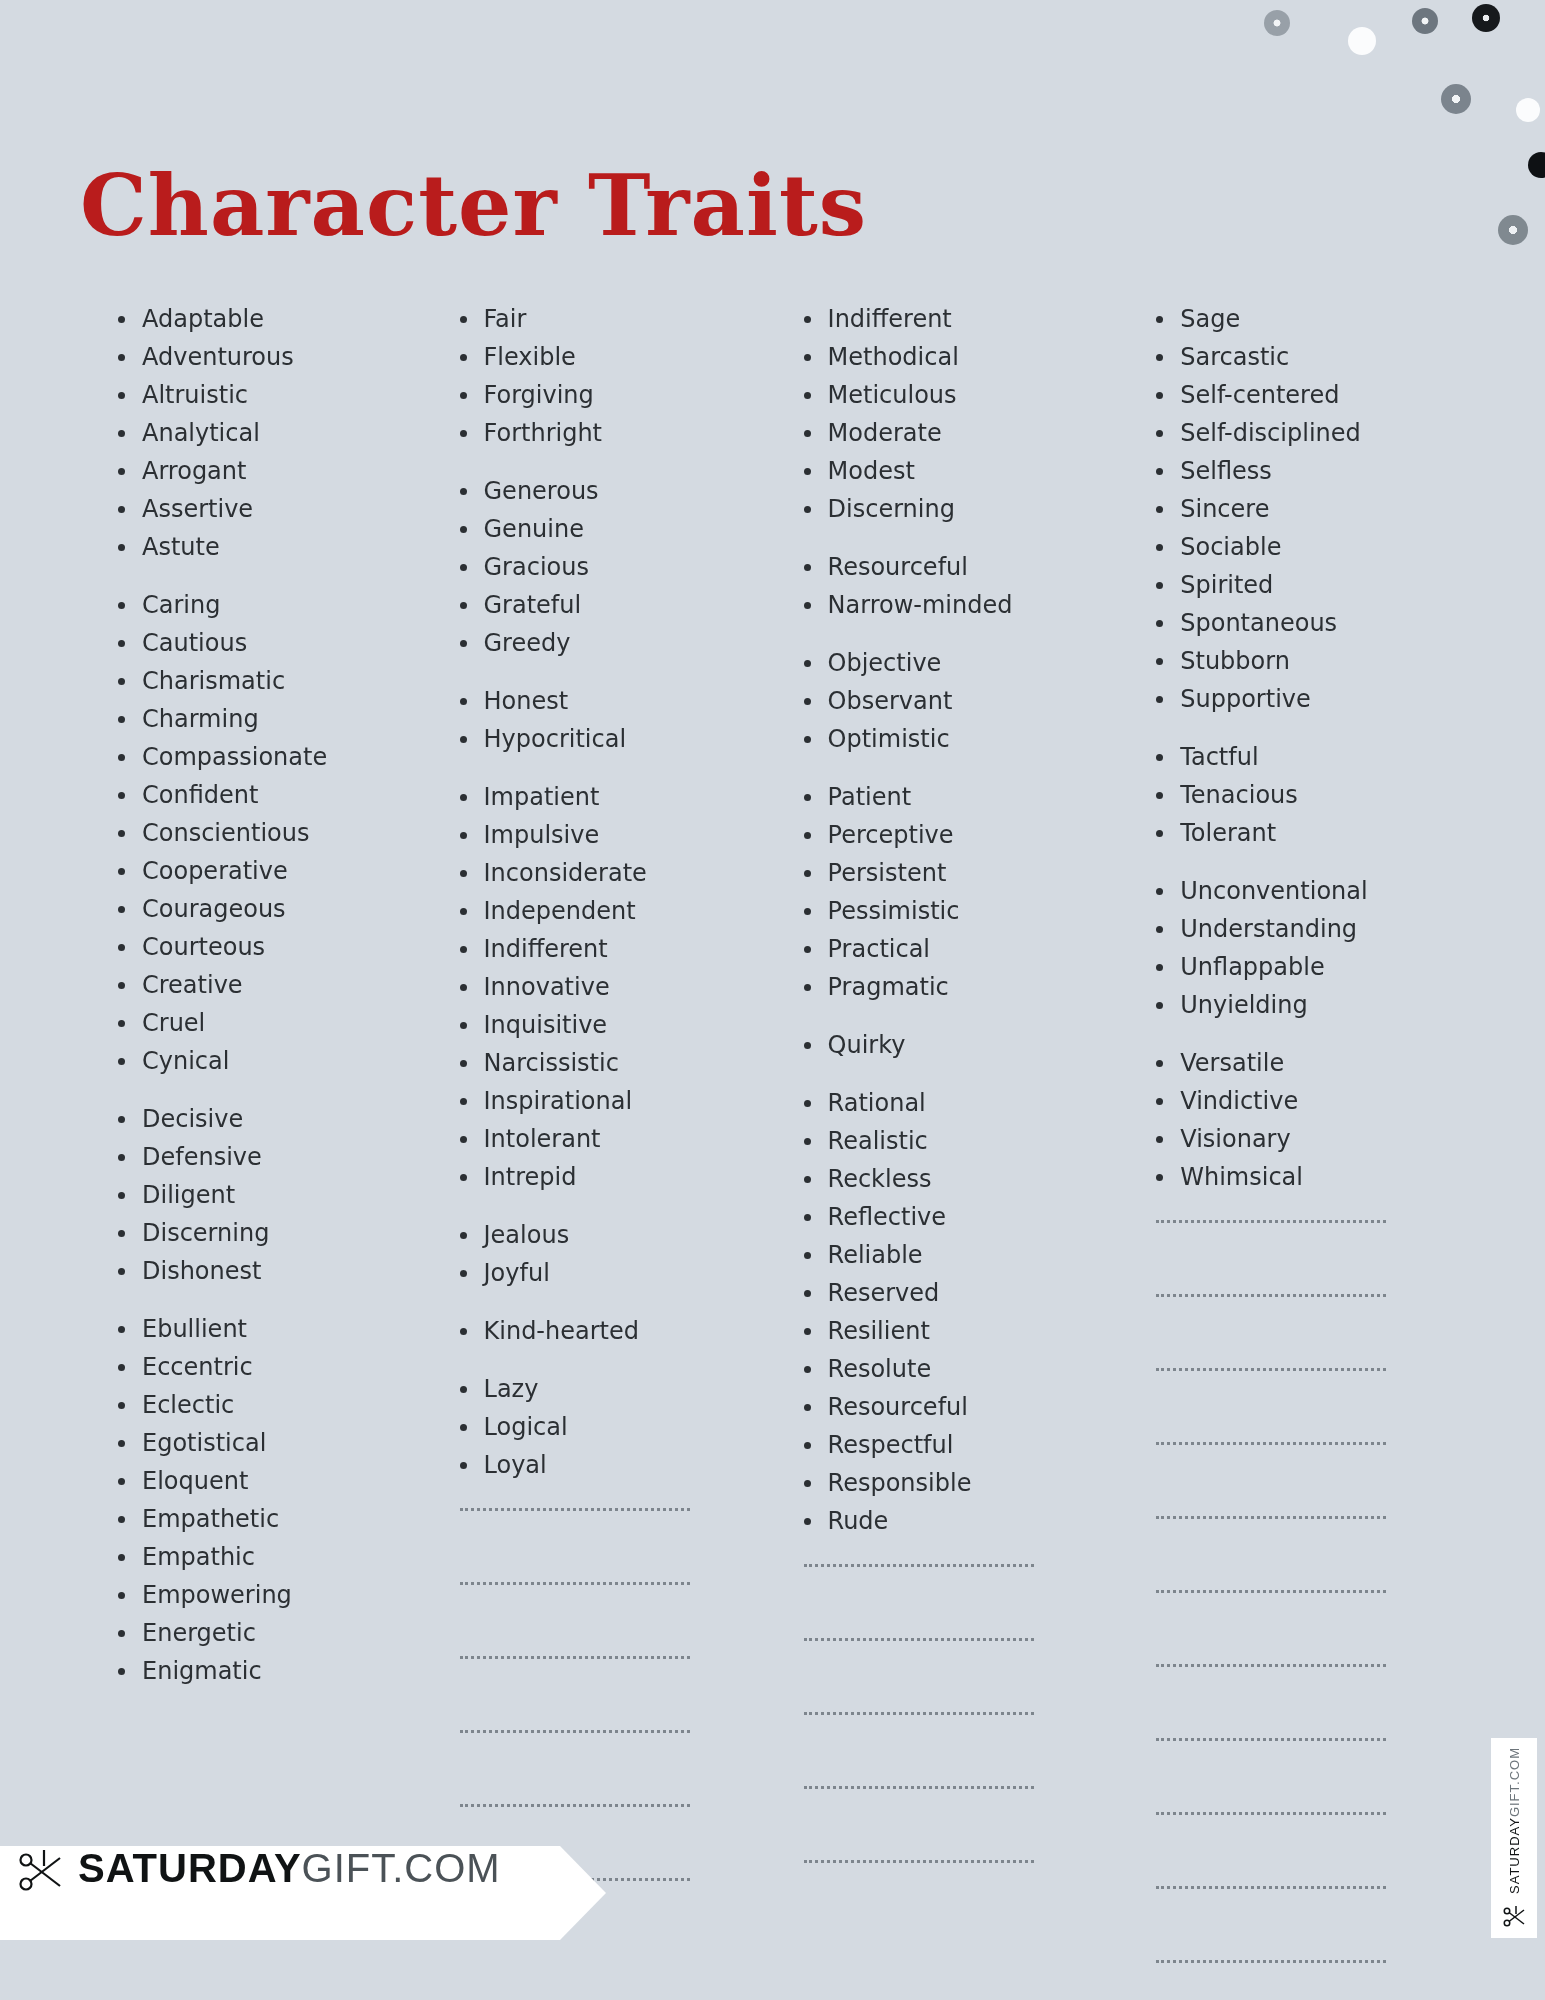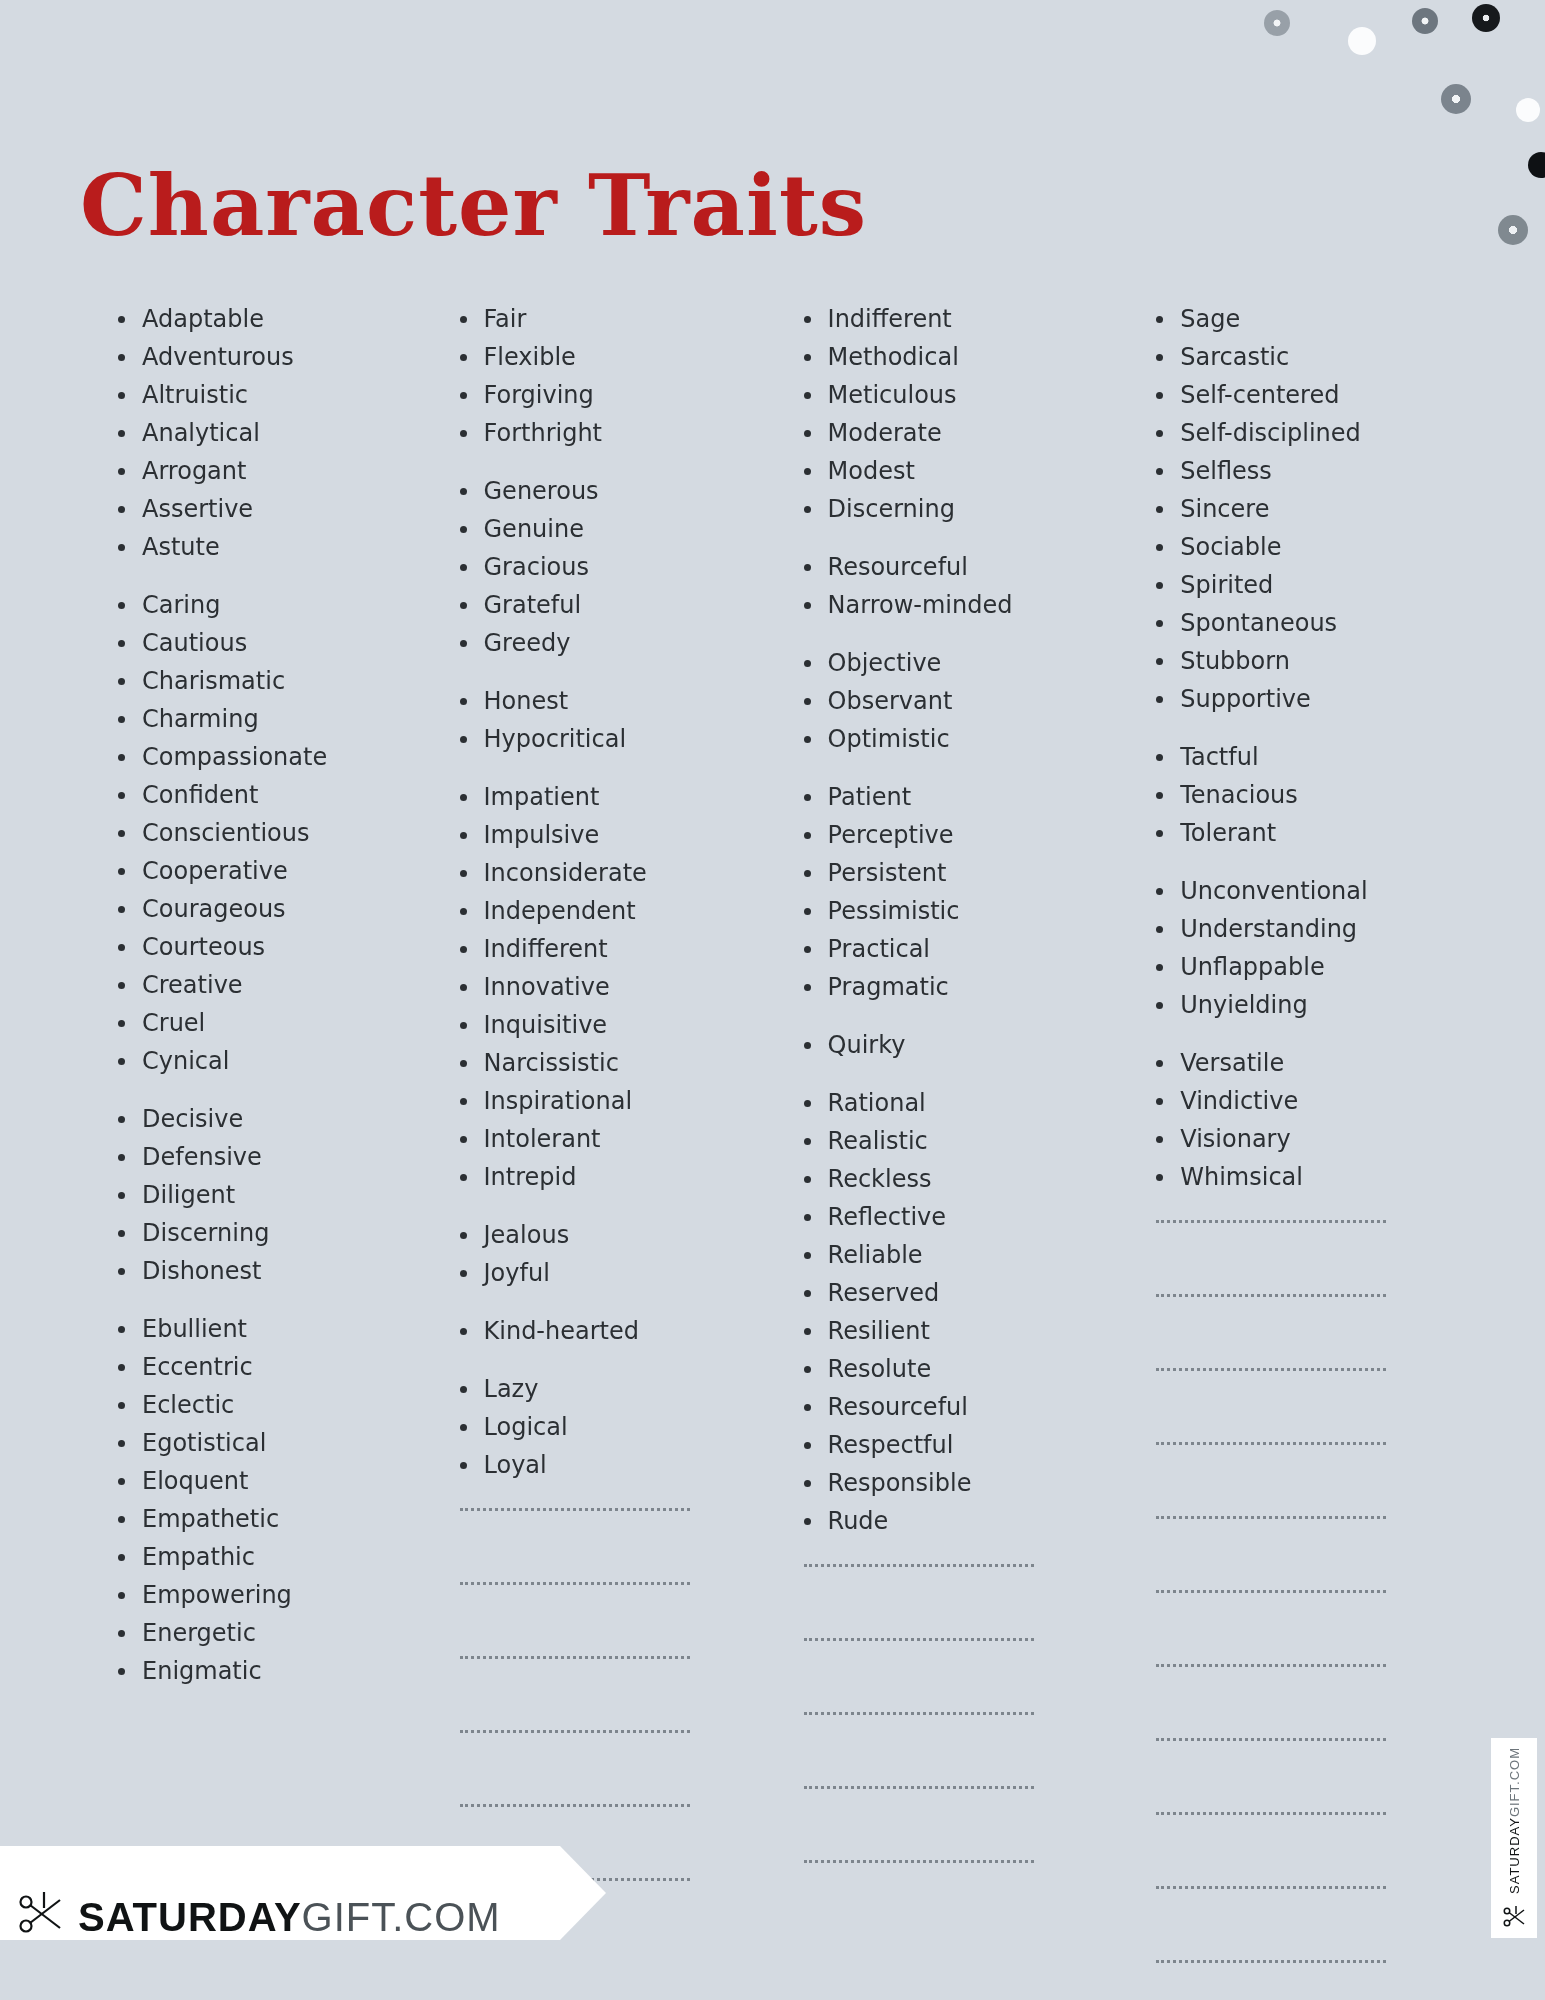--- a/index.html
+++ b/index.html
@@ -111,21 +111,21 @@
 
   
   .logo-banner {
     position: absolute;
     left: 0;
     bottom: 60px;
     height: 94px;
     width: 560px;
     background: #ffffff;
     display: flex;
-    align-items: flex-end;
+    align-items: flex-start;
     padding-left: 14px;
     box-sizing: border-box;
   }
   .logo-banner::after {
     content: "";
     position: absolute;
     right: -46px;
     top: 0;
     width: 0;
     height: 0;

